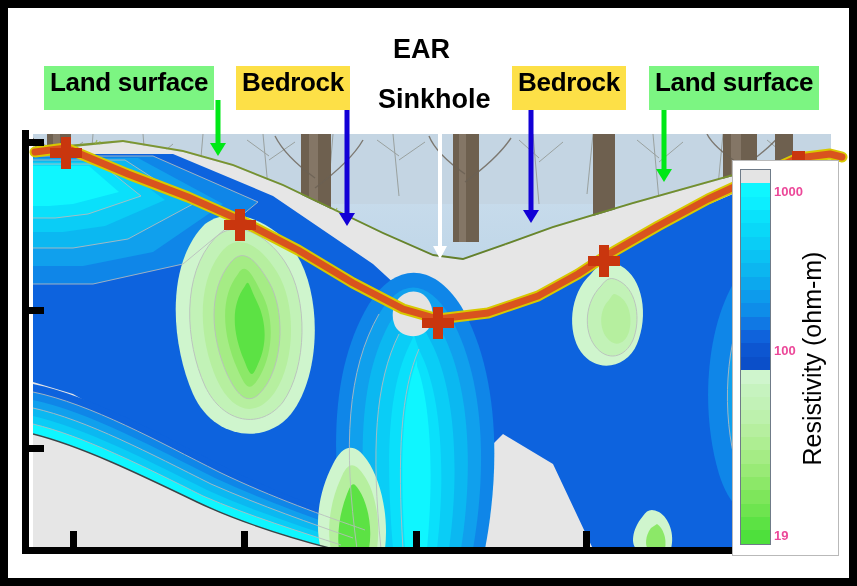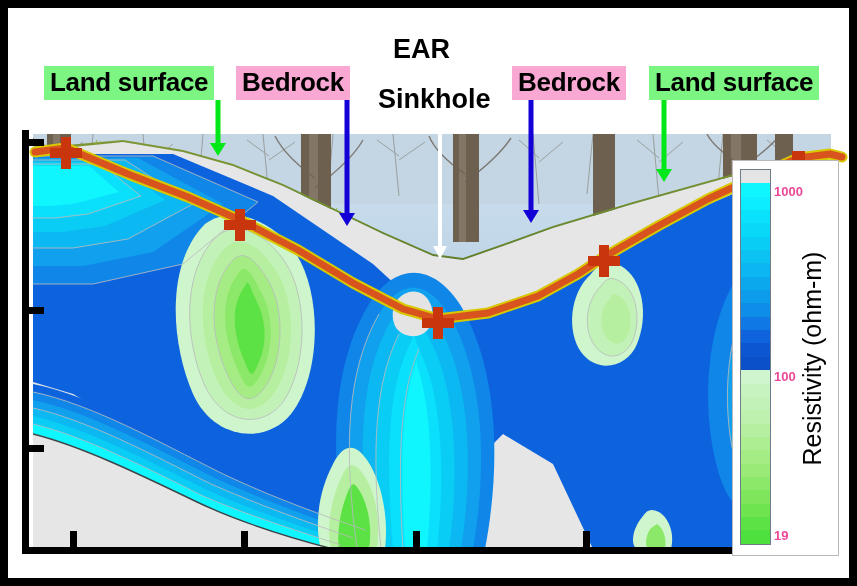--- a/index.html
+++ b/index.html
@@ -5,23 +5,23 @@
   html,body{margin:0;padding:0;background:#ffffff;}
   body{width:857px;height:586px;overflow:hidden;
        font-family:"Liberation Sans","DejaVu Sans",sans-serif;}
 
   #root{position:relative;width:857px;height:586px;background:#ffffff;
         box-sizing:border-box;border:8px solid #000000;}
 
   
   .lbl{position:absolute;font-weight:bold;color:#000;white-space:nowrap;
        line-height:1.0;z-index:40;}
-  .lbl-box{padding:3px 6px 5px 6px;font-size:26px;letter-spacing:-0.3px;}
+  .lbl-box{padding:3px 6px 15px 6px;font-size:26px;letter-spacing:-0.3px;}
   .lbl-green{background:#7cf582;}
-  .lbl-violet{background:#f9a8d4;}
+  .lbl-violet{background:#fde047;}
   .lbl-plain{background:transparent;text-align:center;font-size:27px;}
 
   
   .arrow{position:absolute;z-index:39;}
   .arrow .shaft{position:absolute;left:50%;top:0;transform:translateX(-50%);width:5px;}
   .arrow .head{position:absolute;left:50%;bottom:0;transform:translateX(-50%);
                width:0;height:0;border-left:8px solid transparent;
                border-right:8px solid transparent;}
   .a-green .shaft{background:#00e817;}
   .a-green .head{border-top:13px solid #00e817;}
@@ -348,21 +348,21 @@
         <div class="cbseg" style="height: 3.57143%; background: rgb(174, 238, 146);"></div>
         <div class="cbseg" style="height: 3.57143%; background: rgb(165, 236, 133);"></div>
         <div class="cbseg" style="height: 3.57143%; background: rgb(153, 234, 118);"></div>
         <div class="cbseg" style="height: 3.57143%; background: rgb(140, 232, 104);"></div>
         <div class="cbseg" style="height: 3.57143%; background: rgb(126, 230, 91);"></div>
         <div class="cbseg" style="height: 3.57143%; background: rgb(110, 228, 79);"></div>
         <div class="cbseg" style="height: 3.57143%; background: rgb(92, 226, 68);"></div>
         <div class="cbseg" style="height: 3.57143%; background: rgb(78, 224, 60);"></div>
       </div>
     <div class="cbtick" id="cbtick0" style="top: 23.5762px;">1000</div>
-    <div class="cbtick" id="cbtick1" style="top: 209px;">100</div>
+    <div class="cbtick" id="cbtick1" style="top: 183px;">100</div>
     <div class="cbtick" id="cbtick2" style="top: 367.863px;">19</div>
     <div id="cbtitle">
       <span>Resistivity (ohm-m)</span>
     </div>
   </div>
 
   <div class="lbl lbl-box lbl-green" style="left:36px;top:58px;">Land surface</div>
   <div class="arrow a-green" style="left:202px;top:92px;width:16px;height:56px;">
     <div class="shaft" style="height:43px;"></div>
       <div class="head"></div>

